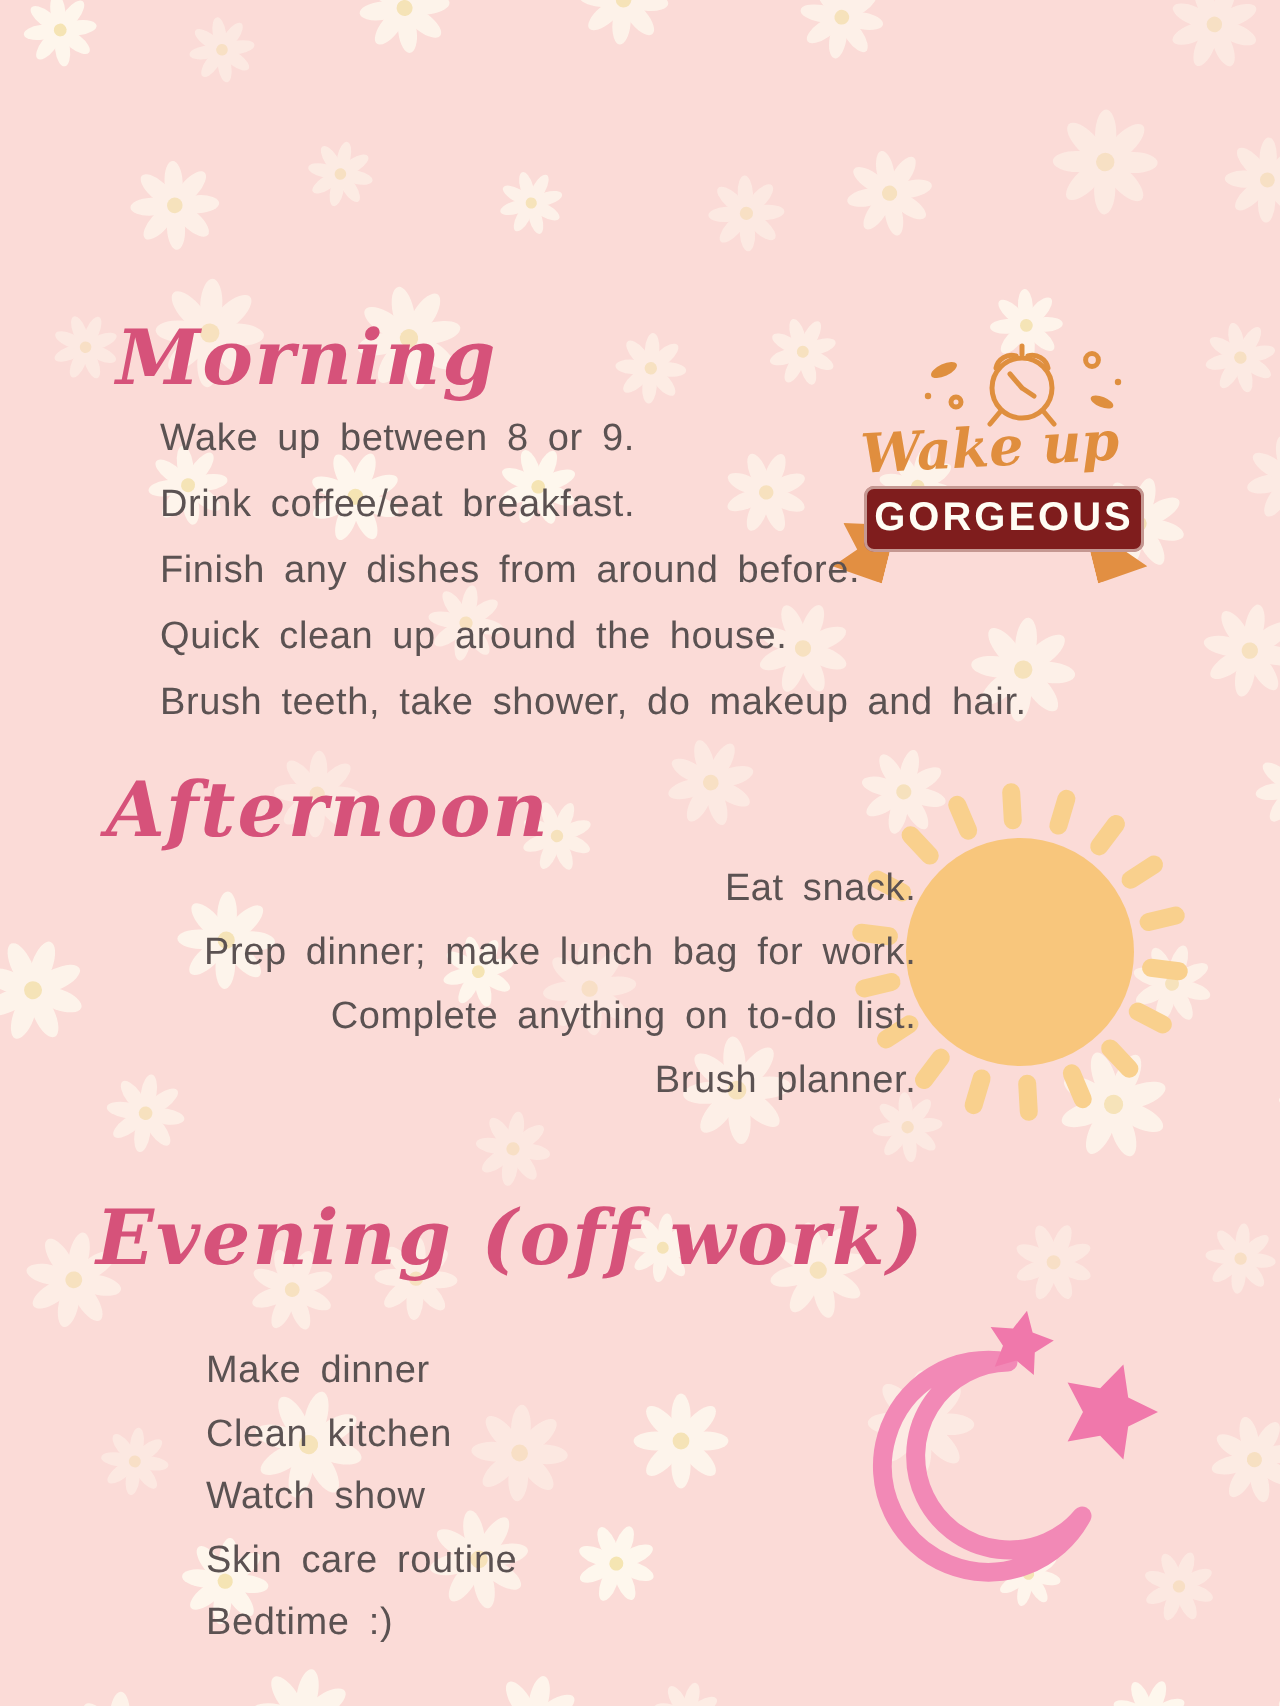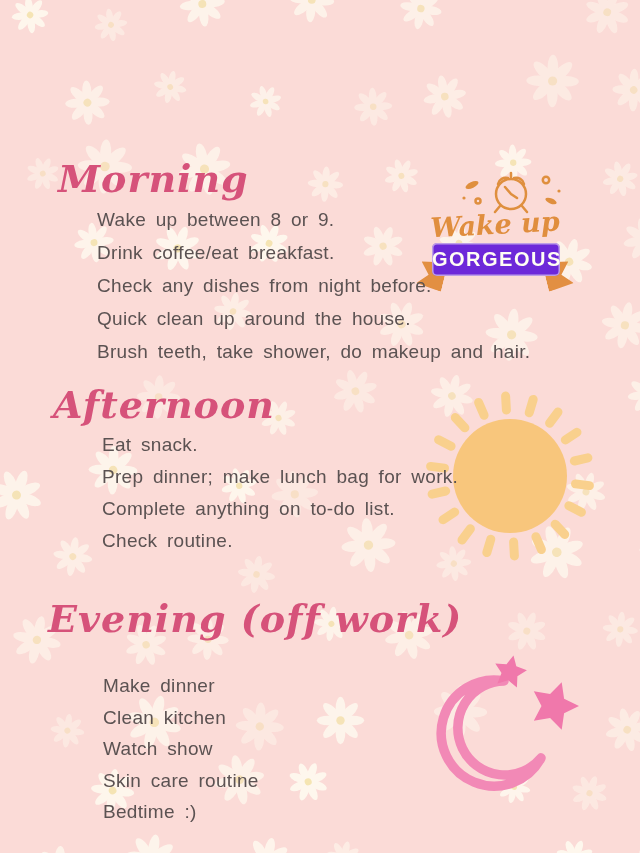--- a/index.html
+++ b/index.html
@@ -27,39 +27,39 @@
     font-style:italic;font-weight:600;
     font-size:38px;line-height:42px;
     color:#d6527a;letter-spacing:1px;
   }
   .sec ul{
     list-style:none;padding:0;
     font-size:19px;color:#5b5252;
     letter-spacing:.3px;word-spacing:4px;
   }
   #sec-morning{left:58px;top:158px;}
-  #sec-morning ul{margin:3px 0 0 39px;line-height:33px;}
+  #sec-morning ul{margin:3px 0 0 22px;line-height:33px;}
   #sec-afternoon{left:53px;top:372px;margin-top:12px;}
-  #sec-afternoon ul{margin:3px 0 0 49px;line-height:32px;}
+  #sec-afternoon ul{margin:3px 0 0 49px;line-height:32px;text-align:right;}
   #sec-evening{left:48px;top:598px;}
   #sec-evening ul{margin:30px 0 0 55px;line-height:31.5px;}
 
   
   .wake-sticker{position:absolute;left:418px;top:165px;width:154px;height:130px;z-index:1;}
   .wake-sticker svg{position:absolute;left:0;top:0;}
   .wake-script{
     position:absolute;left:0;top:44px;width:154px;
     text-align:center;
     font-family:"DejaVu Serif","Liberation Serif",serif;
     font-style:italic;font-weight:700;font-size:27px;
     color:#e08e3e;transform:rotate(-3deg);
   }
   .banner{
-    position:absolute;left:14px;top:78px;width:128px;height:33px;z-index:2;
-    background:#6d28d9;border-radius:5px;
+    position:absolute;left:14px;top:78px;width:140px;height:33px;z-index:2;
+    background:#7f1d1d;border-radius:5px;
     box-shadow:inset 0 0 0 1.5px rgba(255,253,242,.55);
     color:#fffdf4;font-weight:700;font-size:20px;letter-spacing:1.5px;
     text-align:center;line-height:33px;
     font-family:"Liberation Sans",sans-serif;
   }
   .tail{position:absolute;width:26px;height:30px;background:#e28f42;z-index:1;top:94px;}
   .tail-l{left:1px;transform:rotate(14deg);
     clip-path:polygon(100% 0,0 18%,38% 55%,0 92%,100% 100%);}
   .tail-r{left:127px;transform:rotate(-14deg);
     clip-path:polygon(0 0,100% 18%,62% 55%,100% 92%,0 100%);}
@@ -877,21 +877,21 @@
         <circle r="4.5" fill="#f4e7ac"></circle>
       </g>
     </svg>
 
 
   <section class="sec" id="sec-morning">
     <h2>Morning</h2>
     <ul>
       <li>Wake up between 8 or 9.</li>
       <li>Drink coffee/eat breakfast.</li>
-      <li>Check any dishes from night before.</li>
+      <li>Finish any dishes from around before.</li>
       <li>Quick clean up around the house.</li>
       <li>Brush teeth, take shower, do makeup and hair.</li>
     </ul>
   </section>
 
   <div class="wake-sticker">
     <svg width="154" height="60" fill="none" stroke="#df8f3e" stroke-width="2.5" stroke-linecap="round">
       <circle cx="93" cy="29" r="15"></circle>
       <path d="M80,19 a8,8 0 0 1 10,-6"></path>
       <path d="M96,13 a8,8 0 0 1 10,6"></path>
@@ -910,21 +910,21 @@
     <div class="tail tail-r"></div>
     <div class="banner">GORGEOUS</div>
   </div>
 
   <section class="sec" id="sec-afternoon">
     <h2>Afternoon</h2>
     <ul>
       <li>Eat snack.</li>
       <li>Prep dinner; make lunch bag for work.</li>
       <li>Complete anything on to-do list.</li>
-      <li>Check routine.</li>
+      <li>Brush planner.</li>
     </ul>
   </section>
 
   <svg id="sun" width="170" height="170">
     <g id="sun-rays">
         <line x1="150.5" y1="92.9" x2="164.4" y2="94.6" stroke="#f9d08d" stroke-width="9" stroke-linecap="round"></line>
         <line x1="143.9" y1="114.8" x2="156.4" y2="121.2" stroke="#f9d08d" stroke-width="9" stroke-linecap="round"></line>
         <line x1="130.1" y1="133.2" x2="139.7" y2="143.4" stroke="#f9d08d" stroke-width="9" stroke-linecap="round"></line>
         <line x1="110.9" y1="145.7" x2="116.4" y2="158.6" stroke="#f9d08d" stroke-width="9" stroke-linecap="round"></line>
         <line x1="88.6" y1="150.9" x2="89.4" y2="164.9" stroke="#f9d08d" stroke-width="9" stroke-linecap="round"></line>

